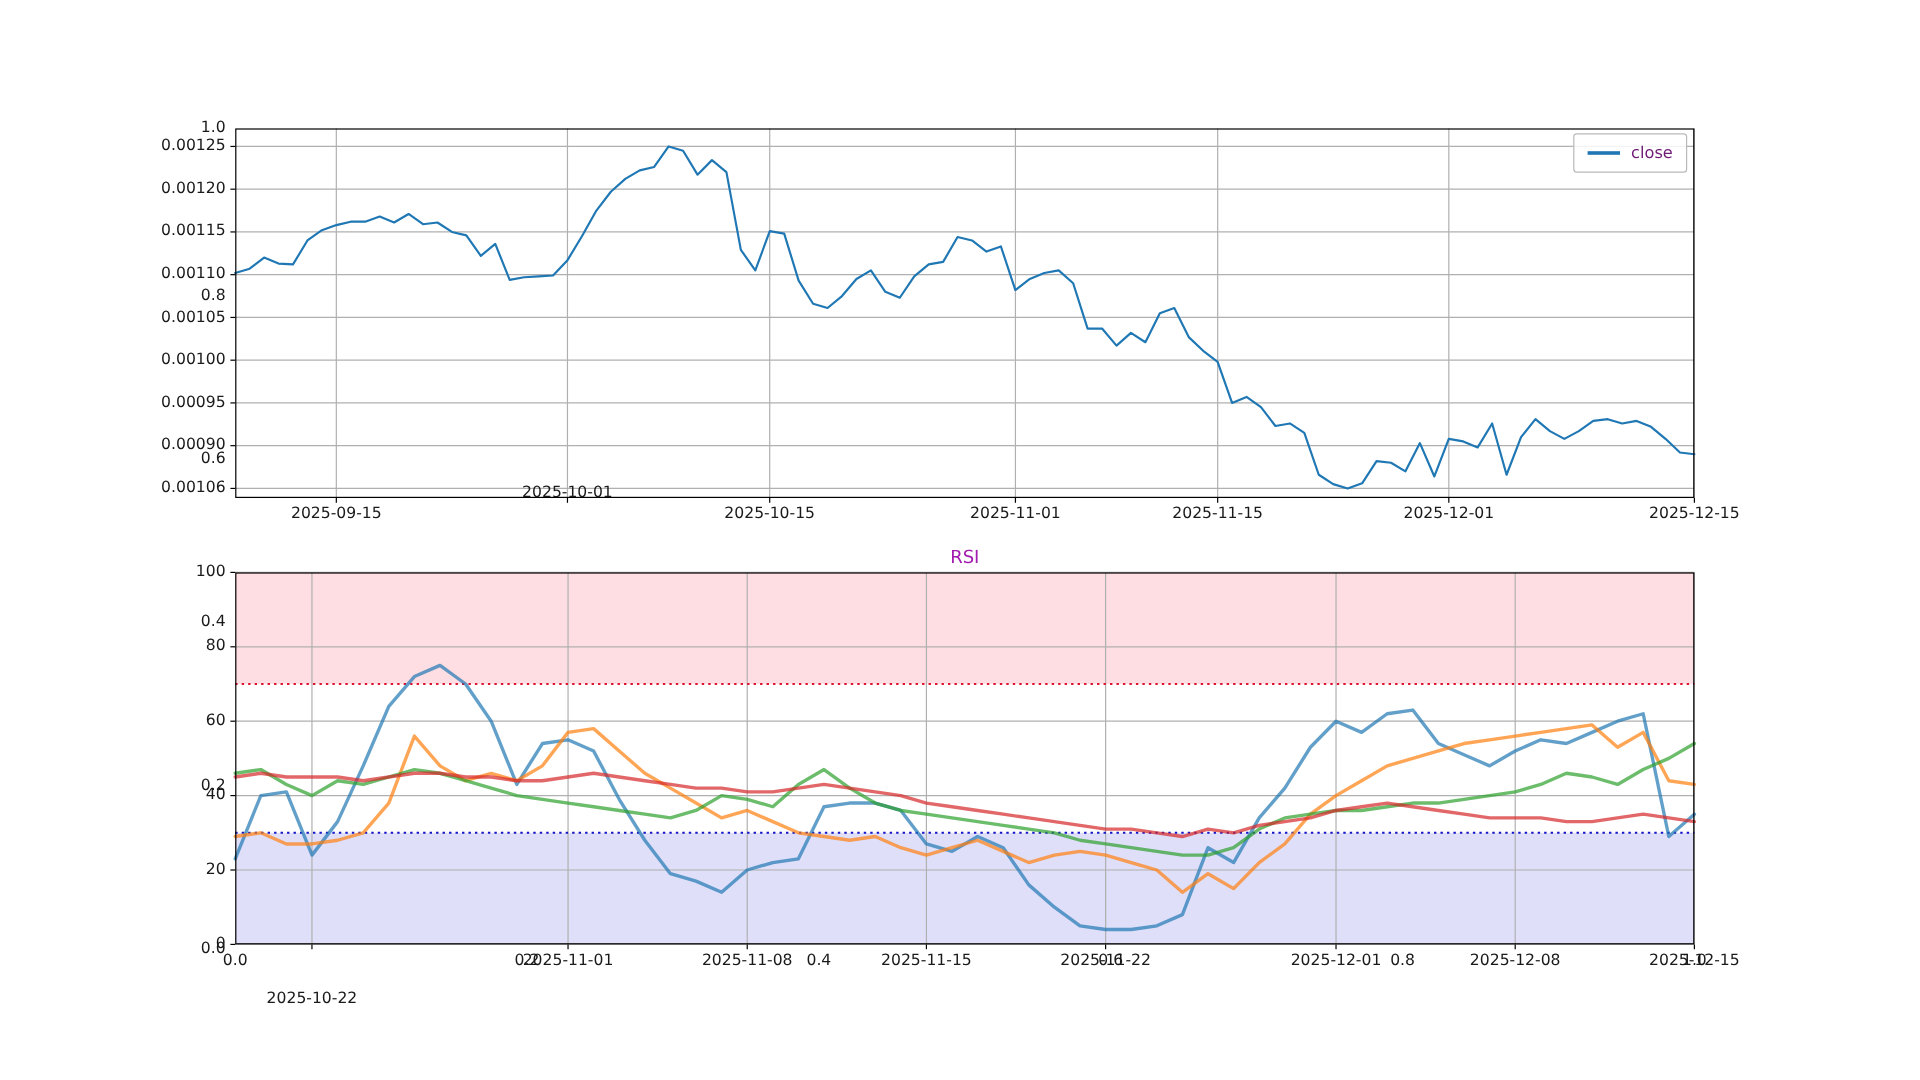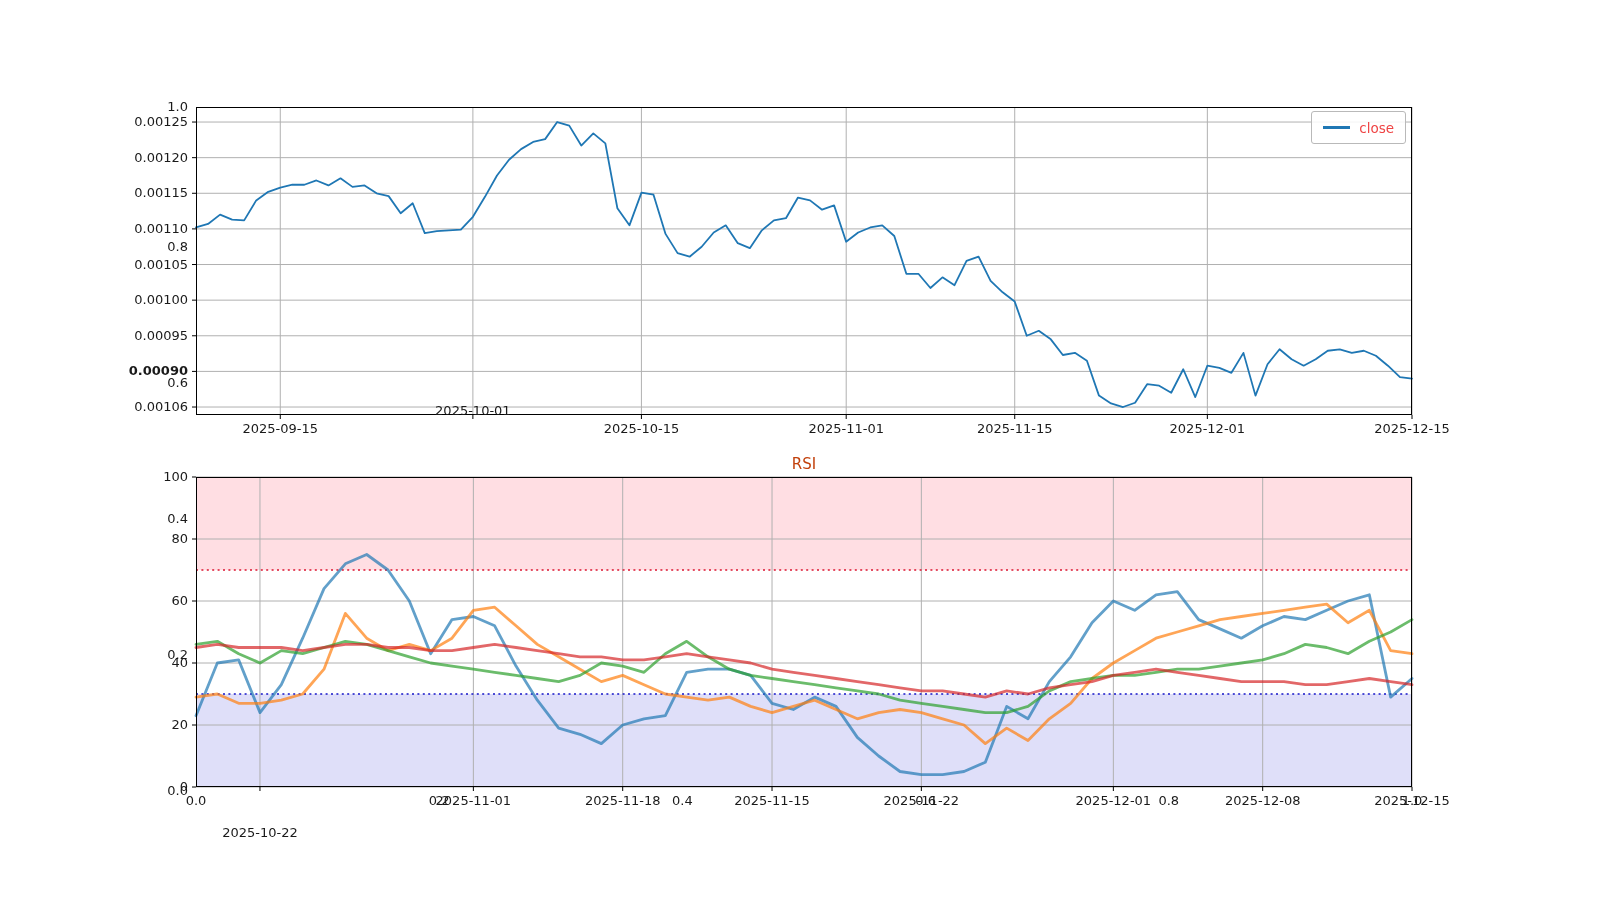--- a/index.html
+++ b/index.html
@@ -6,23 +6,23 @@
   .figure{position:relative;width:1600px;height:900px;background:#ffffff;
           font-family:"DejaVu Sans","Liberation Sans",sans-serif;overflow:hidden;}
   .chart-mount{position:absolute;}
   .chart-mount svg{overflow:visible;display:block;}
   .tick-label{position:absolute;font-size:13px;color:#1a1a1a;line-height:16px;white-space:nowrap;}
   .tick-label.right{text-align:right;}
   .tick-label.center{text-align:center;}
   .watermark{position:absolute;left:196px;top:429px;width:1216px;text-align:center;
              font-size:27px;color:#8e8e8e;letter-spacing:0.5px;}
   .rsi-title{position:absolute;left:196px;top:455px;width:1216px;text-align:center;
-             font-size:15px;color:#c2410c;}
+             font-size:15px;color:#a21caf;}
   .legend{position:absolute;background:rgba(255,255,255,0.85);border:1px solid #b9b9b9;
-          border-radius:3px;padding:5px 11px;font-size:13.5px;color:#ef4444;z-index:5;}
+          border-radius:3px;padding:5px 11px;font-size:13.5px;color:#701a75;z-index:5;}
   .legend-row{display:flex;align-items:center;height:21px;}
   .swatch{display:inline-block;width:27px;height:3px;margin-right:9px;flex:0 0 auto;}
   .legend-price{right:194px;top:111px;}
   .legend-rsi{left:758px;top:588px;}
 </style>
 </head>
 <body>
 
 <div class="figure">
   <div class="rsi-title">RSI</div>
@@ -116,31 +116,31 @@
     </div>
   <div id="tick-labels">
       <div class="tick-label center" style="left: 215.269px; top: 421px; width: 130px;">2025-09-15</div>
       <div class="tick-label center" style="left: 407.883px; top: 403px; width: 130px;">2025-10-01</div>
       <div class="tick-label center" style="left: 576.421px; top: 421px; width: 130px;">2025-10-15</div>
       <div class="tick-label center" style="left: 781.195px; top: 421px; width: 130px;">2025-11-01</div>
       <div class="tick-label center" style="left: 949.733px; top: 421px; width: 130px;">2025-11-15</div>
       <div class="tick-label center" style="left: 1142.35px; top: 421px; width: 130px;">2025-12-01</div>
       <div class="tick-label center" style="left: 1347px; top: 421px; width: 130px;">2025-12-15</div>
       <div class="tick-label right" style="left: 56px; top: 399.02px; width: 132px;">0.00106</div>
-      <div class="tick-label right" style="left: 56px; top: 363.397px; width: 132px; font-weight: bold;">0.00090</div>
+      <div class="tick-label right" style="left: 56px; top: 363.397px; width: 132px;">0.00090</div>
       <div class="tick-label right" style="left: 56px; top: 327.774px; width: 132px;">0.00095</div>
       <div class="tick-label right" style="left: 56px; top: 292.15px; width: 132px;">0.00100</div>
       <div class="tick-label right" style="left: 56px; top: 256.527px; width: 132px;">0.00105</div>
       <div class="tick-label right" style="left: 56px; top: 220.903px; width: 132px;">0.00110</div>
       <div class="tick-label right" style="left: 56px; top: 185.28px; width: 132px;">0.00115</div>
       <div class="tick-label right" style="left: 56px; top: 149.656px; width: 132px;">0.00120</div>
       <div class="tick-label right" style="left: 56px; top: 114.033px; width: 132px;">0.00125</div>
       <div class="tick-label center" style="left: 194.962px; top: 793px; width: 130px; margin-top: 32px;">2025-10-22</div>
       <div class="tick-label center" style="left: 408.37px; top: 793px; width: 130px;">2025-11-01</div>
-      <div class="tick-label center" style="left: 557.694px; top: 793px; width: 130px;">2025-11-18</div>
+      <div class="tick-label center" style="left: 557.694px; top: 793px; width: 130px;">2025-11-08</div>
       <div class="tick-label center" style="left: 707.019px; top: 793px; width: 130px;">2025-11-15</div>
       <div class="tick-label center" style="left: 856.344px; top: 793px; width: 130px;">2025-11-22</div>
       <div class="tick-label center" style="left: 1048.35px; top: 793px; width: 130px;">2025-12-01</div>
       <div class="tick-label center" style="left: 1197.68px; top: 793px; width: 130px;">2025-12-08</div>
       <div class="tick-label center" style="left: 1347px; top: 793px; width: 130px;">2025-12-15</div>
       <div class="tick-label right" style="left: 56px; top: 779px; width: 132px;">0</div>
       <div class="tick-label right" style="left: 56px; top: 717px; width: 132px;">20</div>
       <div class="tick-label right" style="left: 56px; top: 655px; width: 132px;">40</div>
       <div class="tick-label right" style="left: 56px; top: 593px; width: 132px;">60</div>
       <div class="tick-label right" style="left: 56px; top: 531px; width: 132px;">80</div>

